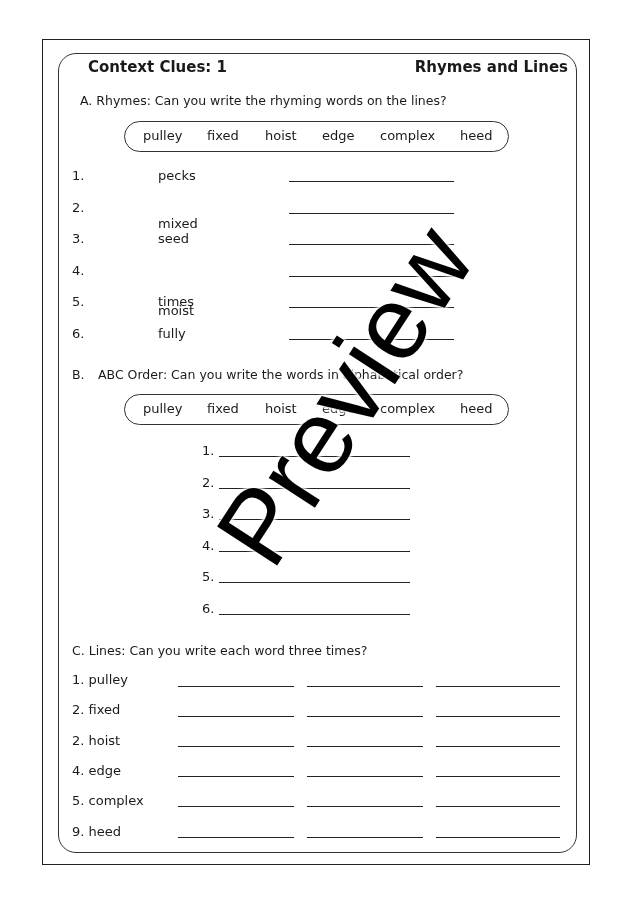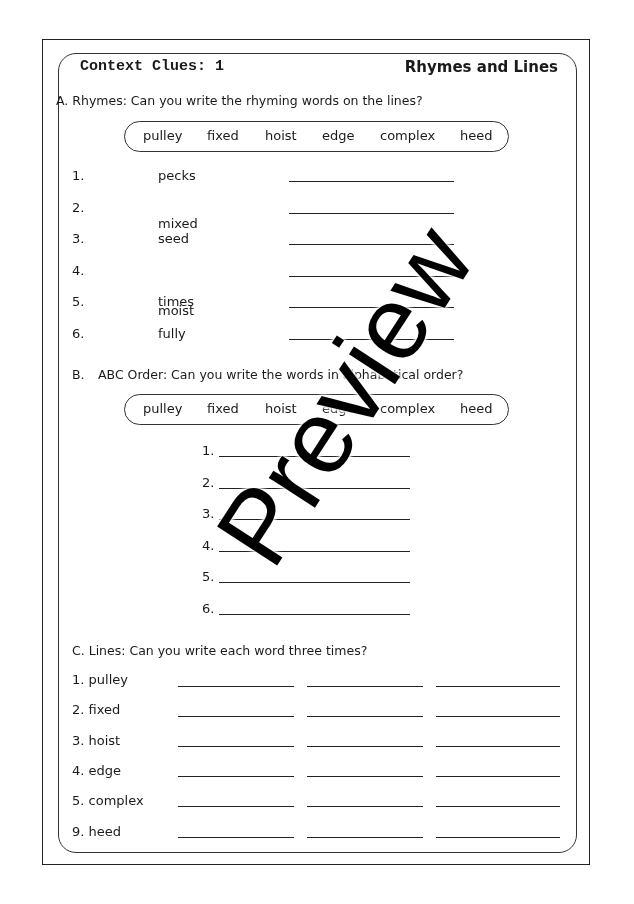--- a/index.html
+++ b/index.html
@@ -22,24 +22,24 @@
         font-family: "Liberation Sans", "DejaVu Sans", sans-serif; font-size: 104px; color: #000;
         -webkit-text-stroke: 0; text-shadow: 0 0 4px #fff, 0 0 4px #fff, 0 0 4px #fff;
         white-space: nowrap; letter-spacing: 1px; line-height: 1; }
 </style>
 </head>
 <body>
 
 <div class="outer"></div>
 <div class="inner"></div>
 
-<div class="abs title" style="left:80px;font-family:Liberation Mono, monospace;">Context Clues: 1</div>
-<div class="abs title" style="right:76px;text-align:right;">Rhymes and Lines</div>
+<div class="abs title" style="left:88px;">Context Clues: 1</div>
+<div class="abs title" style="right:66px;text-align:right;">Rhymes and Lines</div>
 
-<div class="abs instr" style="left:56px; top:93px;">A. Rhymes: Can you write the rhyming words on the lines?</div>
+<div class="abs instr" style="left:80px; top:93px;">A. Rhymes: Can you write the rhyming words on the lines?</div>
 <div class="pill" style="top:121px;">
   <span class="pill-word" style="left:18px;">pulley</span>
   <span class="pill-word" style="left:82px;">fixed</span>
   <span class="pill-word" style="left:140px;">hoist</span>
   <span class="pill-word" style="left:197px;">edge</span>
   <span class="pill-word" style="left:255px;">complex</span>
   <span class="pill-word" style="left:335px;">heed</span>
 </div>
 
 <div>
@@ -100,21 +100,21 @@
   <div class="abs word" style="left:72px; top:672px;">1. pulley</div>
   <div class="line" style="left:178px; top:686px; width:116px;"></div>
   <div class="line" style="left:307px; top:686px; width:116px;"></div>
   <div class="line" style="left:436px; top:686px; width:124px;"></div>
 
   <div class="abs word" style="left:72px; top:702px;">2. fixed</div>
   <div class="line" style="left:178px; top:716px; width:116px;"></div>
   <div class="line" style="left:307px; top:716px; width:116px;"></div>
   <div class="line" style="left:436px; top:716px; width:124px;"></div>
 
-  <div class="abs word" style="left:72px; top:733px;">3. hoist</div>
+  <div class="abs word" style="left:72px; top:733px;">2. hoist</div>
   <div class="line" style="left:178px; top:746px; width:116px;"></div>
   <div class="line" style="left:307px; top:746px; width:116px;"></div>
   <div class="line" style="left:436px; top:746px; width:124px;"></div>
 
   <div class="abs word" style="left:72px; top:763px;">4. edge</div>
   <div class="line" style="left:178px; top:776px; width:116px;"></div>
   <div class="line" style="left:307px; top:776px; width:116px;"></div>
   <div class="line" style="left:436px; top:776px; width:124px;"></div>
 
   <div class="abs word" style="left:72px; top:793px;">5. complex</div>

